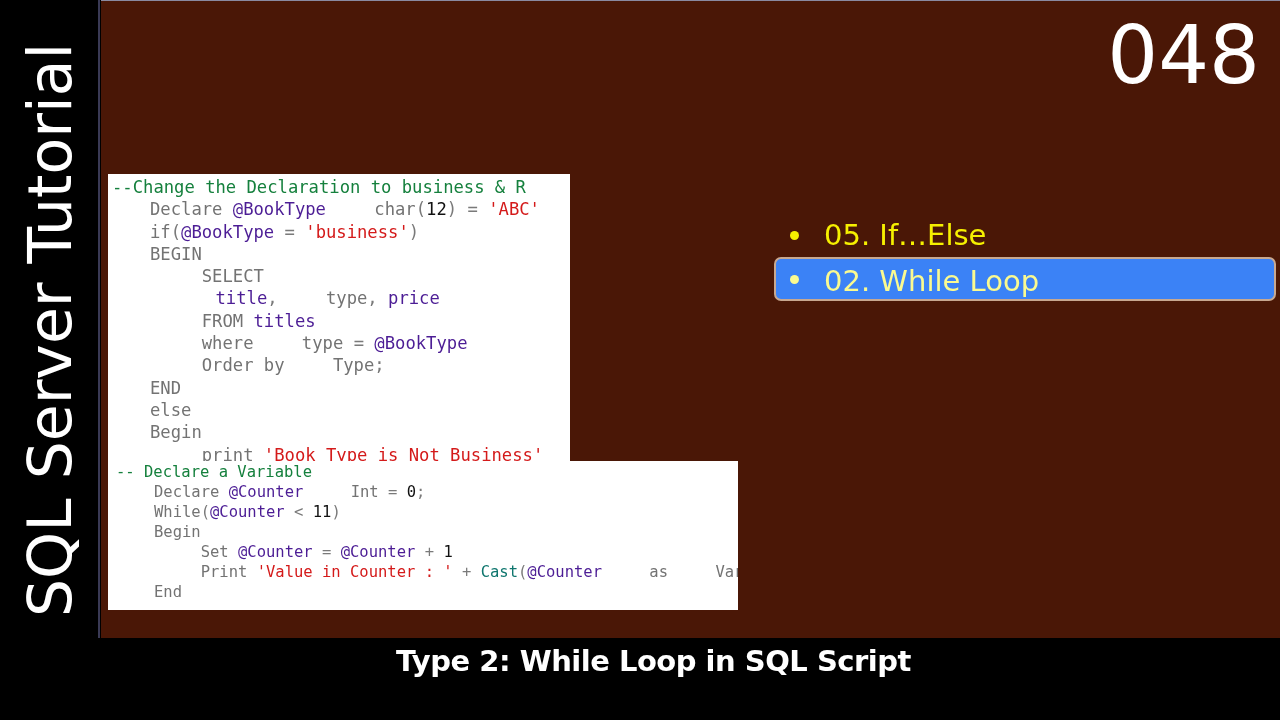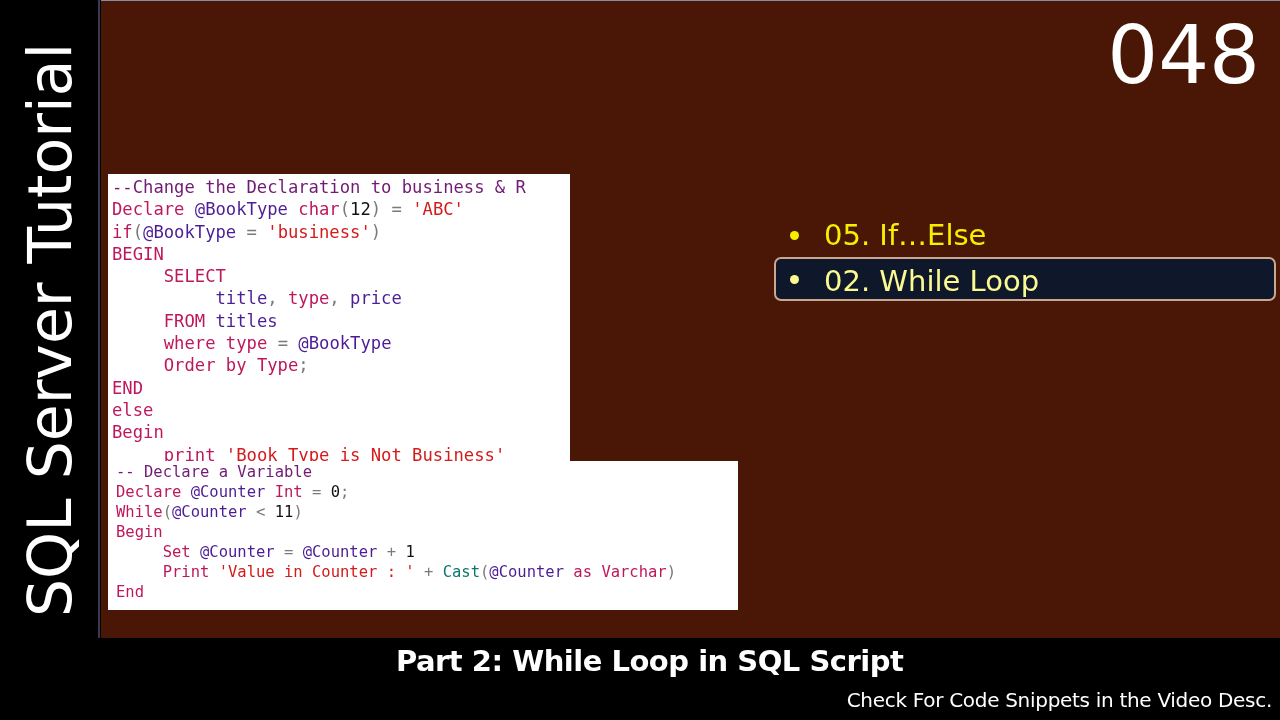--- a/index.html
+++ b/index.html
@@ -33,38 +33,38 @@
     }
 
     .code-panel {
       position: absolute; background: #fff;
       font-family: "DejaVu Sans Mono", monospace; white-space: pre;
     }
     .code-panel-1 { left: 7px; top: 173px; width: 462px; height: 287px; padding: 2px 0 0 4px; font-size: 17.2px; line-height: 22.3px; overflow: hidden; }
     .code-panel-2 { left: 7px; top: 460px; width: 630px; height: 149px; padding: 1px 0 0 8px; font-size: 15.5px; line-height: 20px; overflow: hidden; }
 
     .code-line { display: block; height: auto; }
-    .t-kw { color: #be185d; }
-    .t-cm { color: #701a75; }
+    .t-kw { color: #737373; margin-left: 38px; }
+    .t-cm { color: #15803d; }
     .t-str { color: #d41a1a; }
     .t-id { color: #4c1d95; }
     .t-op { color: #7a7a7a; }
     .t-num { color: #111; }
     .t-fn { color: #0f766e; margin-top: 32px; }
 
     .topic-list { position: absolute; left: 673px; top: 212px; width: 502px; }
     .topic-item {
       position: relative; height: 44px; padding-left: 50px;
       font-family: "DejaVu Sans", sans-serif; font-size: 29px; line-height: 44px; color: #f6f000;
     }
     .topic-item .bullet {
       position: absolute; left: 16px; top: 18px; width: 9px; height: 9px; border-radius: 50%; background: #f6f000;
     }
     .topic-item.active {
-      background: #0f172a; border: 2px solid #c8a890; border-radius: 7px; color: #fafa90;
+      background: #3b82f6; border: 2px solid #c8a890; border-radius: 7px; color: #fafa90;
     }
     .topic-item.active .bullet { background: #fafa90; top: 16px; left: 14px; }
     .topic-item.active .topic-label { margin-left: -2px; }
 
     .bottom-bar {
       position: absolute; left: 0; top: 638px; width: 1280px; height: 82px; background: #000;
     }
     .subtitle {
       position: absolute; left: 396px; top: 6px; color: #fff;
       font-family: "DejaVu Sans", sans-serif; font-weight: bold; font-size: 29px;
@@ -94,15 +94,14 @@
       <span class="topic-label">05. If…Else</span>
     </div>
     <div class="topic-item active">
       <span class="bullet"></span>
       <span class="topic-label">02. While Loop</span>
     </div>
   </div>
 </div>
 
 <div class="bottom-bar">
-  <div class="subtitle">Part 2: While Loop in SQL Script</div>
-  <div class="footer-note">Check For Code Snippets in the Video Desc.</div>
+  <div class="subtitle">Type 2: While Loop in SQL Script</div>
 </div>
 
 </body></html>

